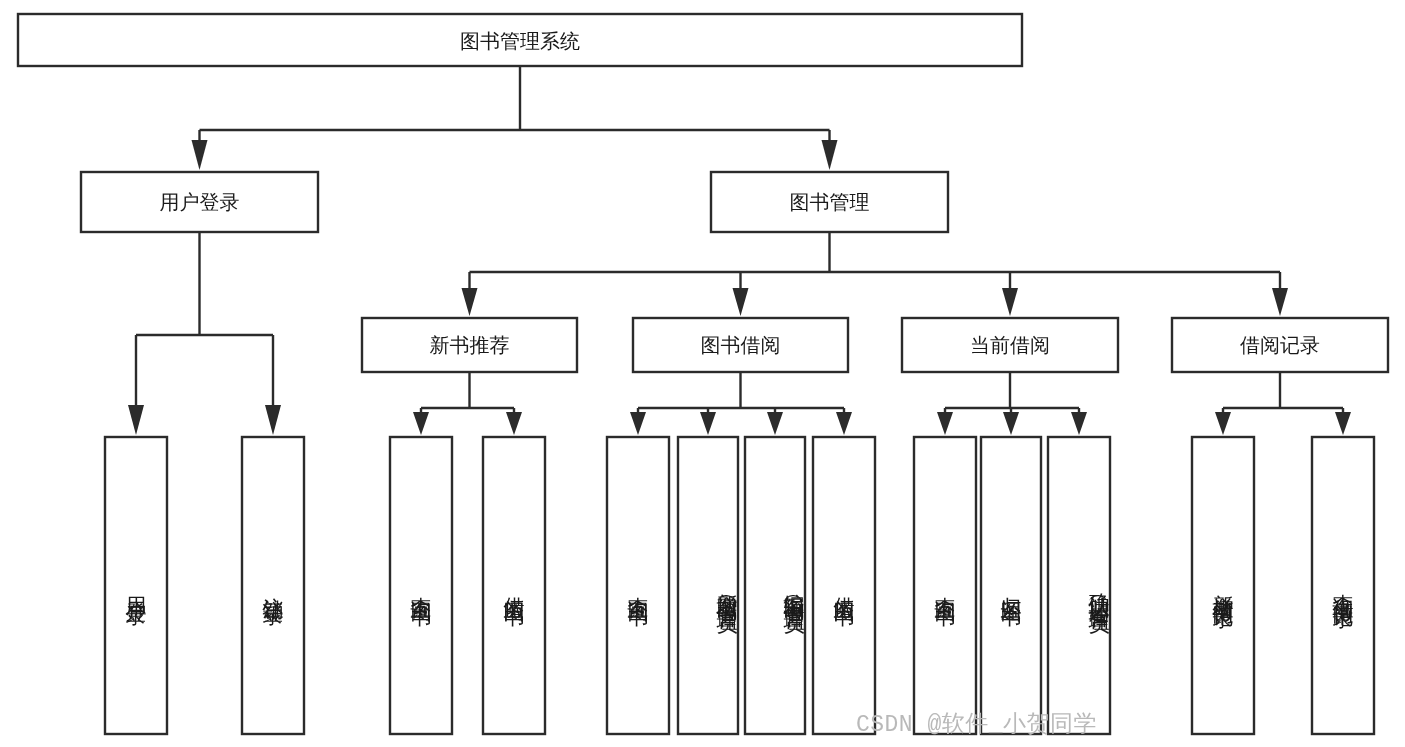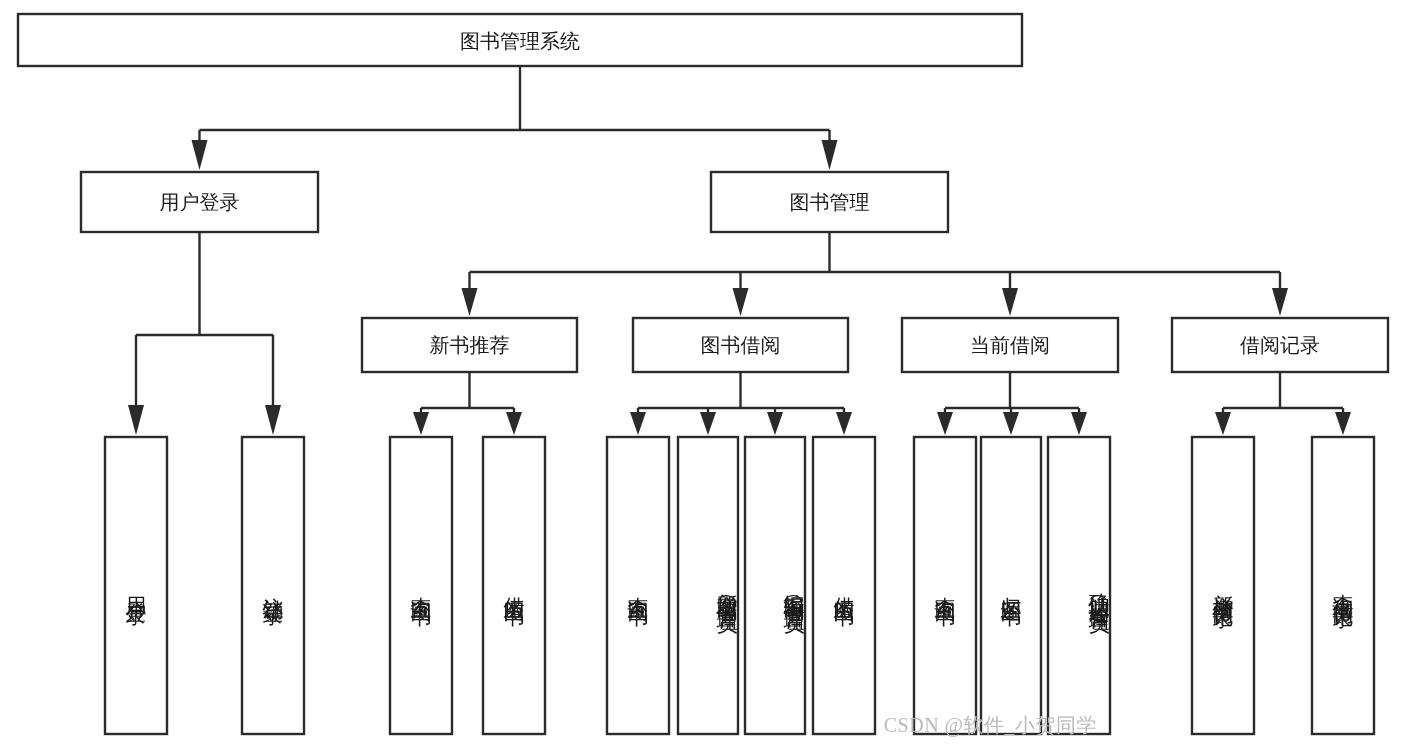--- a/index.html
+++ b/index.html
@@ -60,22 +60,22 @@
     display: flex;
     align-items: center;
     justify-content: center;
     white-space: nowrap;
     pointer-events: none;
   }
   #watermark {
     position: absolute;
     right: 14px;
     bottom: 8px;
-    font-family: Liberation Serif, serif;
-    font-size: 20px;
+    font-family: Liberation Mono, monospace;
+    font-size: 23px;
     color: #b9b9b9;
     letter-spacing: 0.5px;
     white-space: nowrap;
   }
 </style>
 </head>
 <body>
 
 <div id="diagram-root">
 

